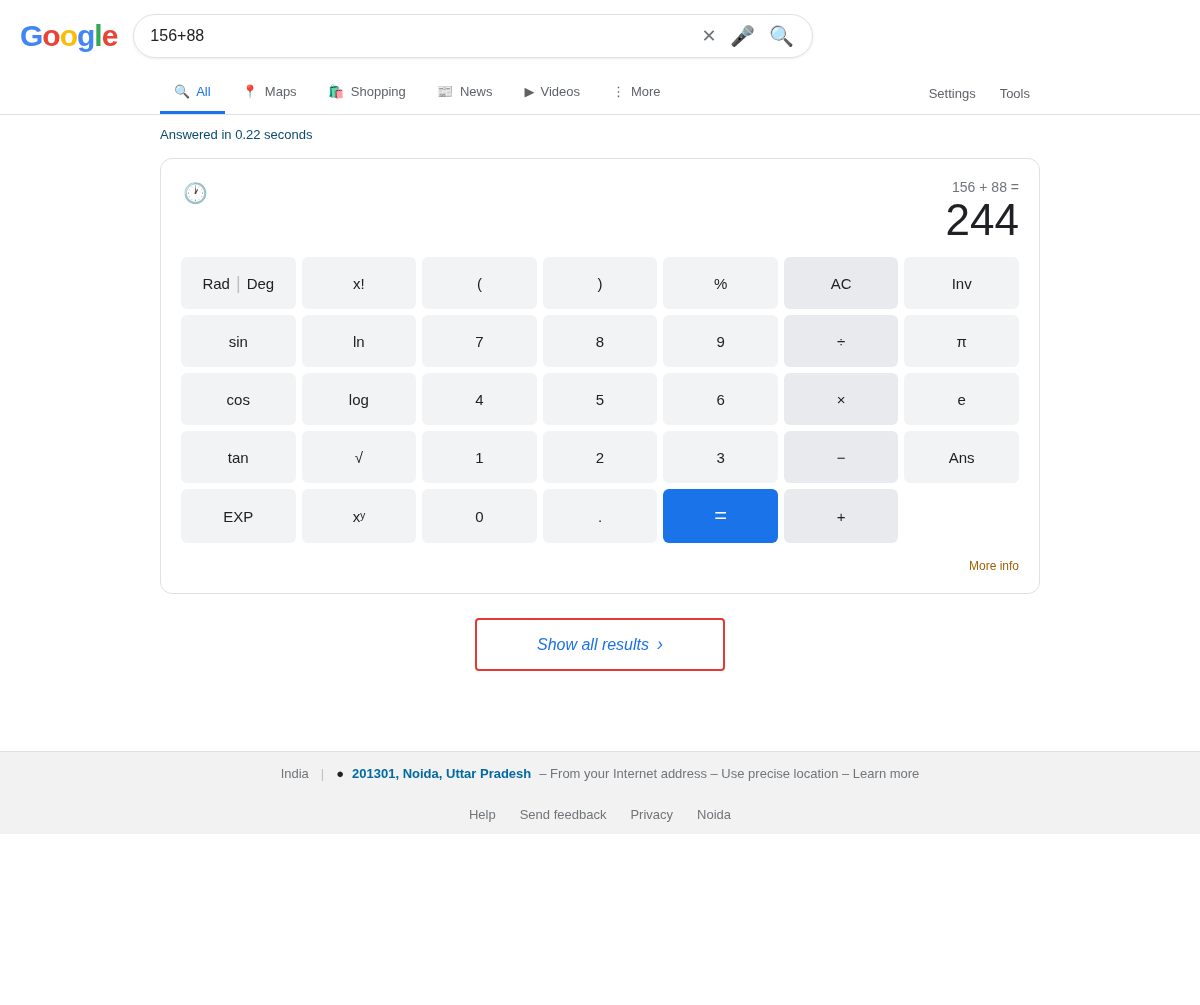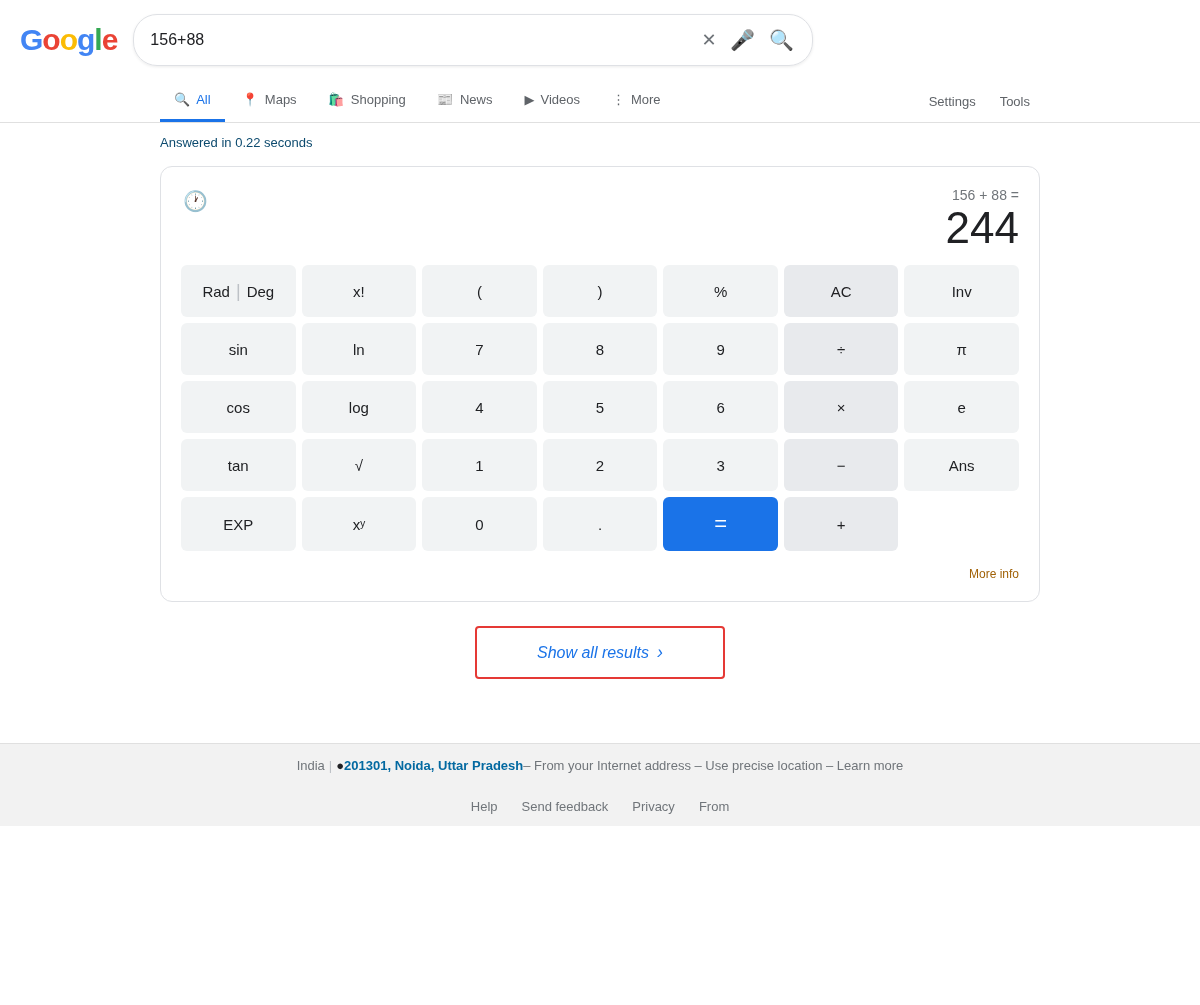--- a/index.html
+++ b/index.html
@@ -32,21 +32,21 @@
     .logo-e { color: #EA4335; }
 
     .search-bar {
       display: flex;
       align-items: center;
       border: 1px solid #dfe1e5;
       border-radius: 24px;
       padding: 8px 16px;
       flex: 1;
       max-width: 680px;
-      height: 52px;
+      height: 44px;
       box-shadow: 0 1px 3px rgba(0,0,0,0.08);
     }
     .search-input {
       flex: 1;
       border: none;
       outline: none;
       font-size: 16px;
       color: #202124;
       background: transparent;
     }
@@ -229,22 +229,23 @@
 
     
     .footer-location {
       background: #f2f2f2;
       padding: 14px 20px;
       font-size: 13px;
       color: #70757a;
       display: flex;
       align-items: center;
       justify-content: center;
+      gap: 8px;
       border-top: 1px solid #e0e0e0;
-      margin-top: 44px;
+      margin-top: 60px;
     }
     .footer-dot { color: #202124; }
     .footer-bold { font-weight: bold; color: #0369a1; }
     .footer-sep {
       color: #bdc1c6;
       margin: 0 4px;
     }
     .footer-links {
       background: #f2f2f2;
       padding: 12px 20px;
@@ -457,14 +458,14 @@
   <span class="footer-sep">|</span>
   <span class="footer-dot">●</span>
   <span class="footer-bold">201301, Noida, Uttar Pradesh</span>
   <span>– From your Internet address – Use precise location – Learn more</span>
 </div>
 
 <div class="footer-links">
   <a class="footer-link">Help</a>
   <a class="footer-link">Send feedback</a>
   <a class="footer-link">Privacy</a>
-  <a class="footer-link">From</a>
+  <a class="footer-link">Noida</a>
 </div>
 
 </body></html>

